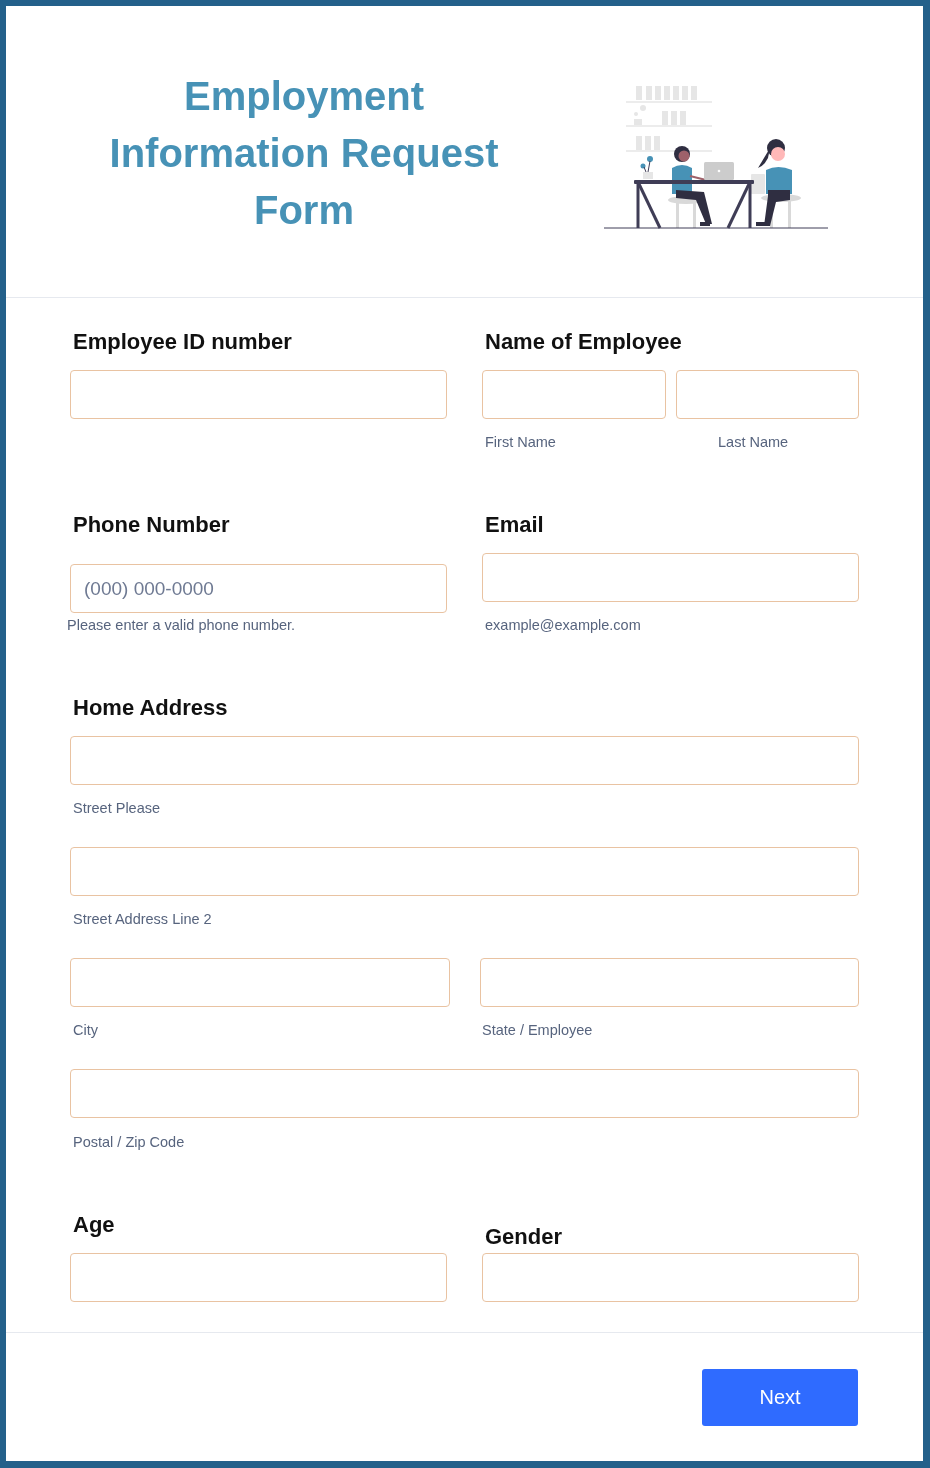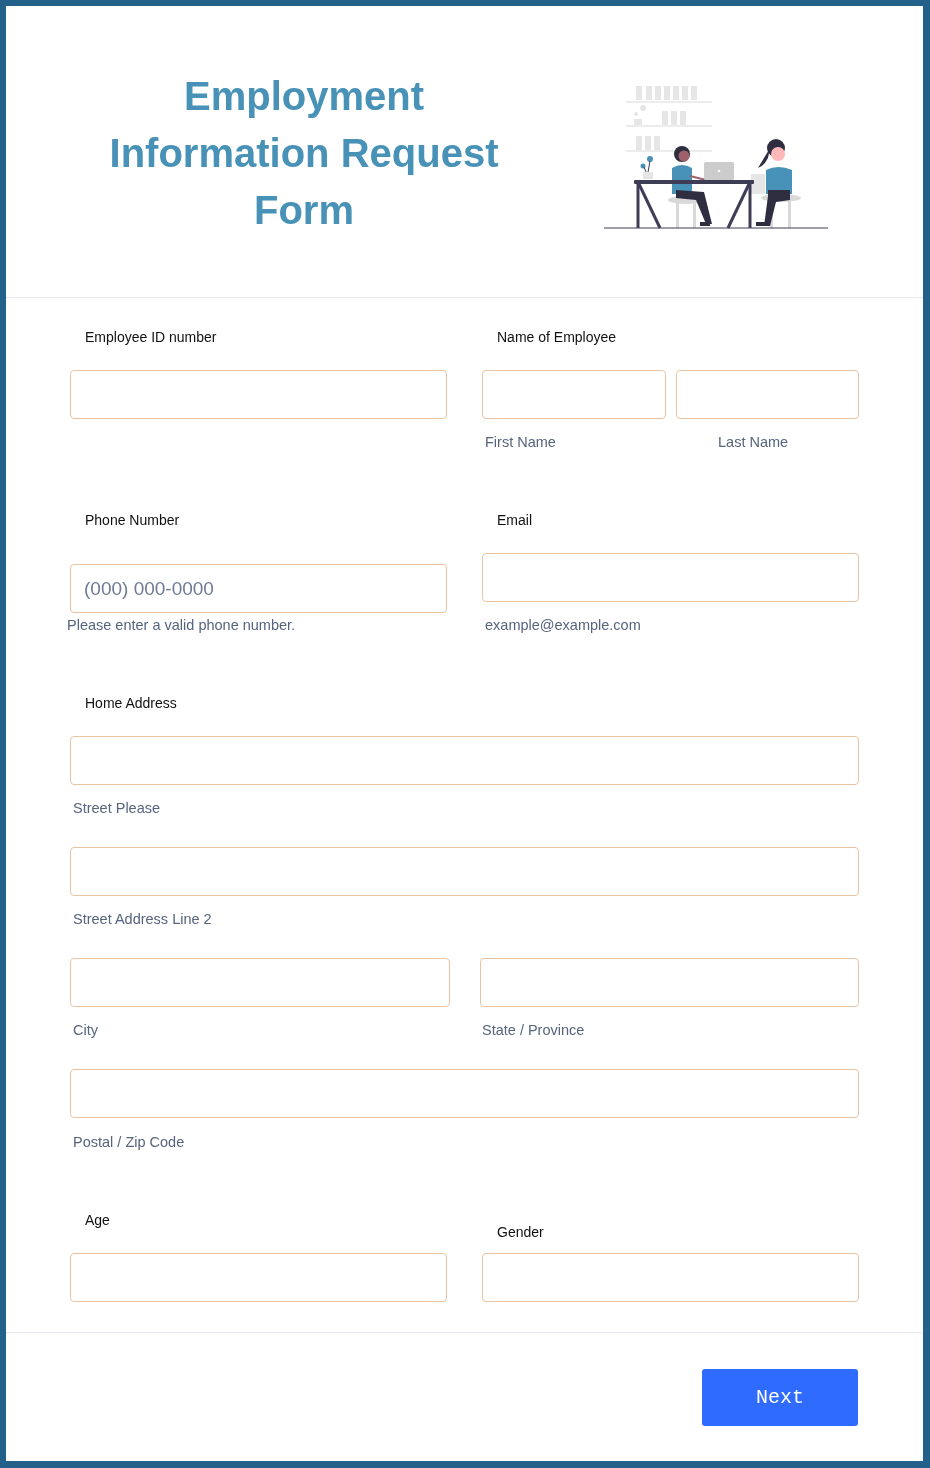--- a/index.html
+++ b/index.html
@@ -20,39 +20,39 @@
       border-bottom: 1px solid #e6e9ef;
     }
     .title {
       position: absolute; left: 60px; top: 62px; width: 476px;
       text-align: center; color: #4792b6; font-weight: bold;
       font-size: 40px; line-height: 57px;
     }
     .illustration { position: absolute; left: 592px; top: 72px; width: 230px; height: 152px; }
 
     .label {
-      position: absolute; font-size: 14px; color: #111111; font-weight: normal; margin-left: 12px;
+      position: absolute; font-size: 22px; color: #111111; font-weight: bold;
     }
     .sublabel {
       position: absolute; font-size: 14.5px; color: #57647e;
     }
     .input {
       position: absolute; height: 49px; border: 1px solid #e9c3a2; border-radius: 4px;
       background: #ffffff; font-family: "Liberation Sans", sans-serif; font-size: 19px;
       color: #333; padding: 0 13px; outline: none;
     }
     .input::placeholder { color: #6f7a93; }
 
     .footer-divider {
       position: absolute; left: 6px; top: 1332px; width: 917px; height: 1px; background: #e6e9ef;
     }
     .next-button {
       position: absolute; left: 702px; top: 1369px; width: 156px; height: 57px;
       background: #2f6bff; color: #ffffff; border: none; border-radius: 3px;
-      font-family: Liberation Mono, monospace; font-size: 20px; cursor: pointer;
+      font-family: Liberation Sans, sans-serif; font-size: 20px; cursor: pointer;
     }
   </style>
 </head>
 <body>
 
 <div class="frame"></div>
 
 <div class="header">
   <h1 class="title">
     <span>Employment</span><br>
@@ -152,21 +152,21 @@
 <input class="input" style="left: 70px; top: 736px; width: 789px;" type="text" value="">
 <div class="sublabel" style="left:73px; top:800px;">Street Please</div>
 
 <input class="input" style="left: 70px; top: 847px; width: 789px;" type="text" value="">
 <div class="sublabel" style="left:73px; top:911px;">Street Address Line 2</div>
 
 <input class="input" style="left: 70px; top: 958px; width: 380px;" type="text" value="">
 <div class="sublabel" style="left:73px; top:1022px;">City</div>
 
 <input class="input" style="left: 480px; top: 958px; width: 379px;" type="text" value="">
-<div class="sublabel" style="left:482px; top:1022px;">State / Province</div>
+<div class="sublabel" style="left:482px; top:1022px;">State / Employee</div>
 
 <input class="input" style="left: 70px; top: 1069px; width: 789px;" type="text" value="">
 <div class="sublabel" style="left:73px; top:1134px;">Postal / Zip Code</div>
 
 <div class="label" style="left:73px; top:1212px;">Age</div>
 <input class="input" style="left: 70px; top: 1253px; width: 377px;" type="text" value="">
 
 <div class="label" style="left:485px; top:1224px;">Gender</div>
 <input class="input" style="left: 482px; top: 1253px; width: 377px;" type="text" value="">
 

